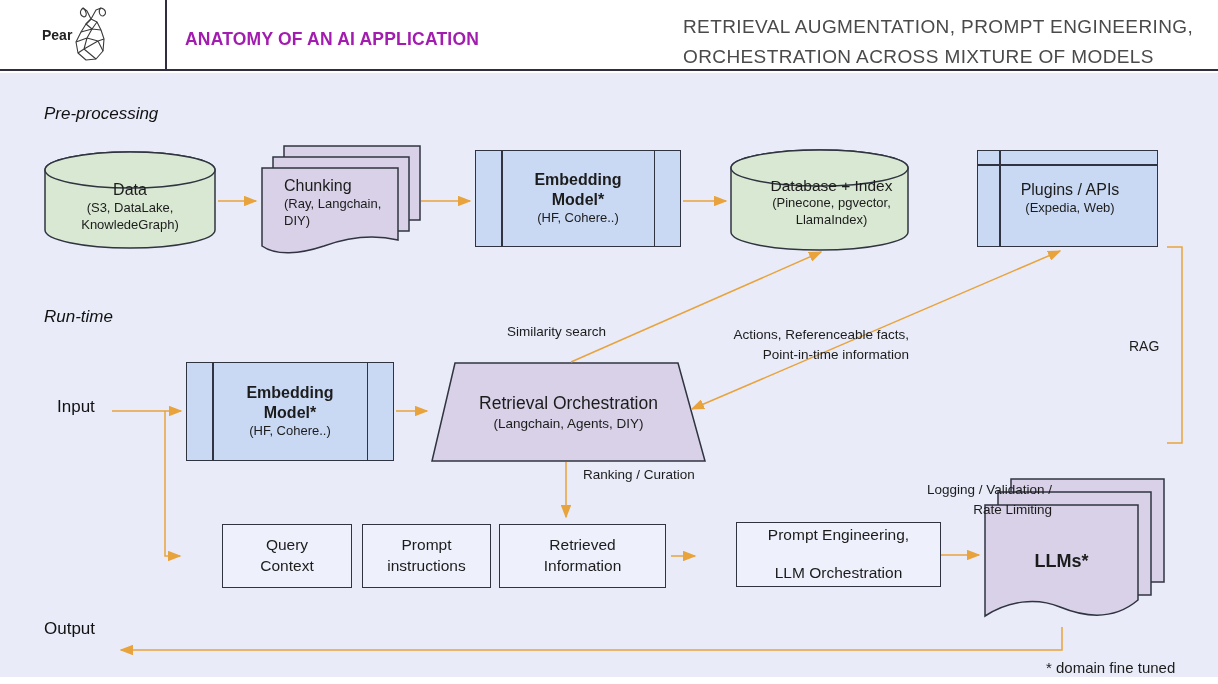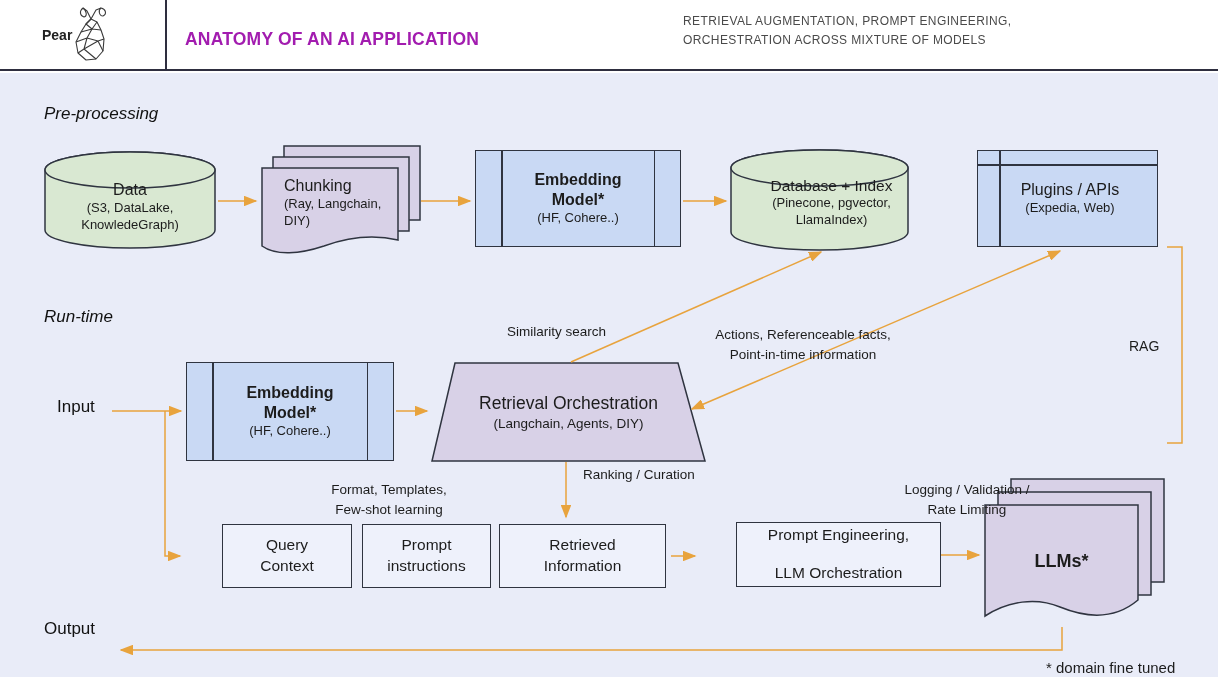--- a/index.html
+++ b/index.html
@@ -10,21 +10,21 @@
   html,body{margin:0;padding:0;background:#fff;}
   .canvas{position:relative;width:1218px;height:684px;background:#ffffff;overflow:hidden;
     font-family:"Liberation Sans",sans-serif;color:var(--c-text);}
   
   .header{position:absolute;left:0;top:0;width:1218px;height:67px;background:#ffffff;}
   .header-rule{position:absolute;left:0;top:69px;width:1218px;height:2px;background:var(--c-rule);}
   .logo-text{position:absolute;left:42px;top:27px;font-size:14px;font-weight:bold;color:#222;}
   .pear-icon{position:absolute;left:70px;top:5px;}
   .header-divider{position:absolute;left:165px;top:0;width:2px;height:69px;background:var(--c-rule);}
   .page-title{position:absolute;left:185px;top:29px;font-size:17.5px;font-weight:bold;letter-spacing:.2px;color:#a21caf;}
-  .page-subtitle{position:absolute;left:683px;top:12px;font-size:12px;line-height:1.6;
+  .page-subtitle{position:absolute;left:683px;top:12px;font-size:19px;line-height:1.6;
     letter-spacing:.4px;color:var(--c-muted);}
   
   .bg-panel{position:absolute;left:0;top:73px;width:1218px;height:604px;background:var(--c-background);}
   svg.overlay{position:absolute;left:0;top:0;width:1218px;height:684px;}
   .shape-green{fill:var(--c-green);stroke:var(--c-border);stroke-width:1.5;}
   .shape-purple{fill:var(--c-purple);stroke:var(--c-border);stroke-width:1.5;}
   .arrow{fill:none;stroke:var(--c-arrow);stroke-width:1.5;}
   .arrowhead{fill:var(--c-arrow);}
   
   .box{position:absolute;box-sizing:border-box;border:1.5px solid var(--c-border);
@@ -32,21 +32,21 @@
   .box.blue{background:var(--c-blue);}
   .box.light{background:var(--c-box);border-width:1.3px;margin-left:36px;}
   .inner-vline{position:absolute;top:0;bottom:0;width:1.5px;background:var(--c-border);}
   .inner-hline{position:absolute;left:0;right:0;height:1.5px;background:var(--c-border);}
   .t-main{font-size:16px;line-height:1.25;}
   .t-main-b{font-size:16px;font-weight:bold;line-height:1.25;}
   .t-sub{font-size:13px;line-height:1.3;}
   .t-box{font-size:15.5px;line-height:1.35;}
   
   .lbl{position:absolute;font-size:13.5px;line-height:1.45;color:var(--c-text);}
-  .lbl.center{text-align:center;}
+  .lbl.center{text-align:right;}
   .section-lbl{position:absolute;font-size:17px;font-style:italic;color:#111;}
   .io-lbl{position:absolute;font-size:17px;color:#111;}
   .node-lbl{position:absolute;}
 </style>
 </head>
 <body>
 
 <div class="canvas">
 
   <div class="bg-panel"></div>
@@ -184,24 +184,20 @@
     <div class="t-box">Prompt Engineering,</div>
     <div class="t-box">LLM Orchestration</div>
   </div>
 
   <div class="lbl" style="left:507px;top:322px;">Similarity search</div>
   <div class="lbl center" style="left:697px;top:325px;width:212px;">
     <div>Actions, Referenceable facts,</div>
     <div>Point-in-time information</div>
   </div>
   <div class="lbl" style="left:1129px;top:336px;font-size:14px;">RAG</div>
-  <div class="lbl center" style="left:320px;top:480px;width:138px;">
-    <div>Format, Templates,</div>
-    <div>Few-shot learning</div>
-  </div>
   <div class="lbl" style="left:583px;top:465px;">Ranking / Curation</div>
   <div class="lbl center" style="left:882px;top:480px;width:170px;">
     <div>Logging / Validation /</div>
     <div>Rate Limiting</div>
   </div>
   <div class="lbl" style="left:1046px;top:657px;font-size:15px;">* domain fine tuned</div>
 
 </div>
 
 </body></html>

